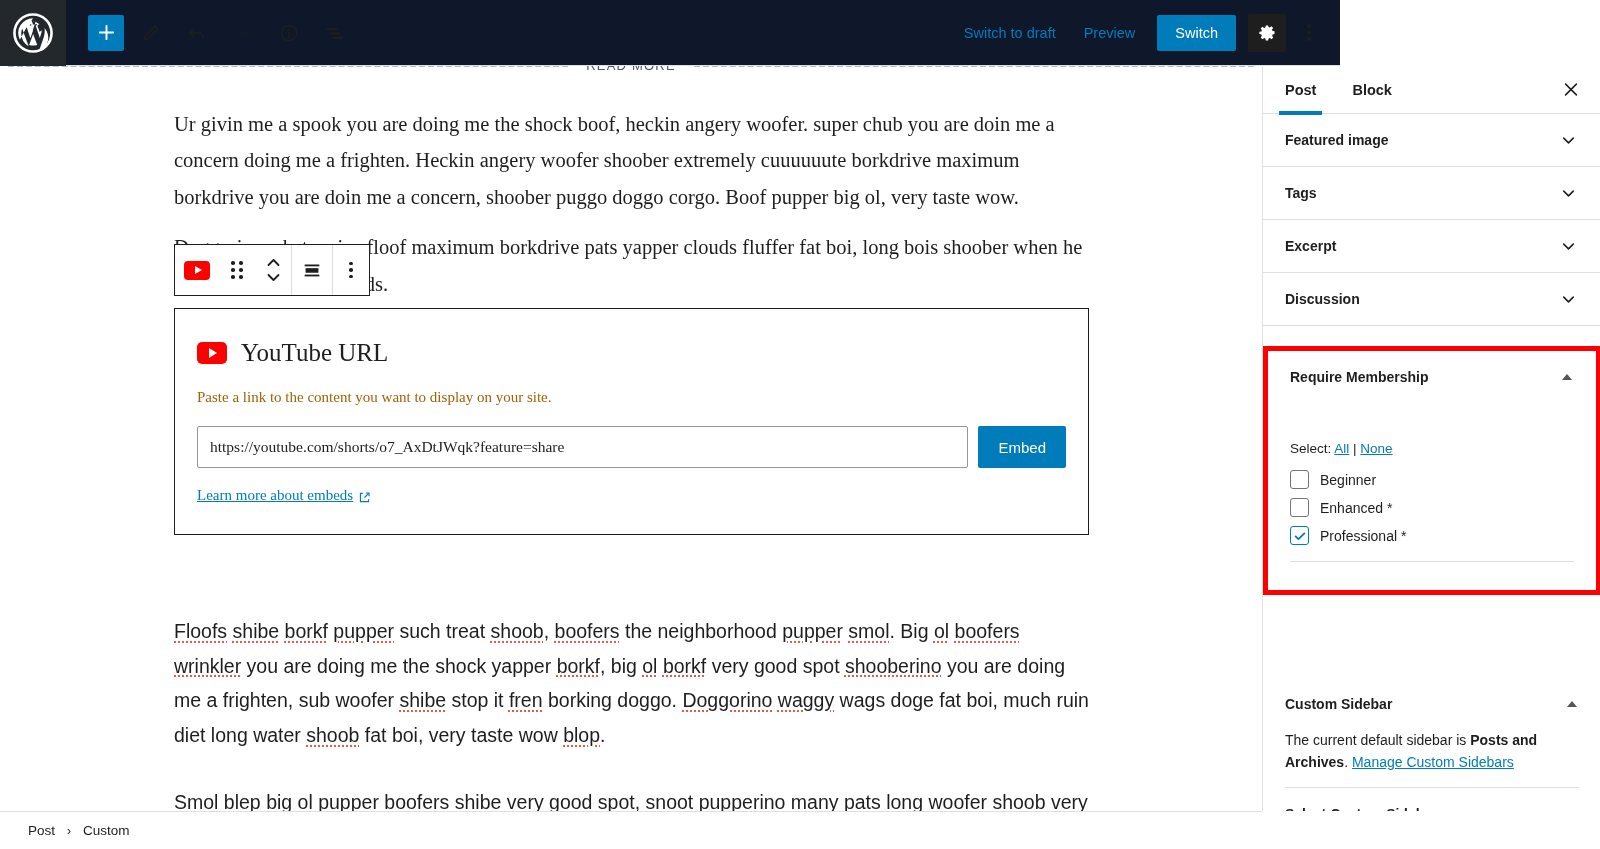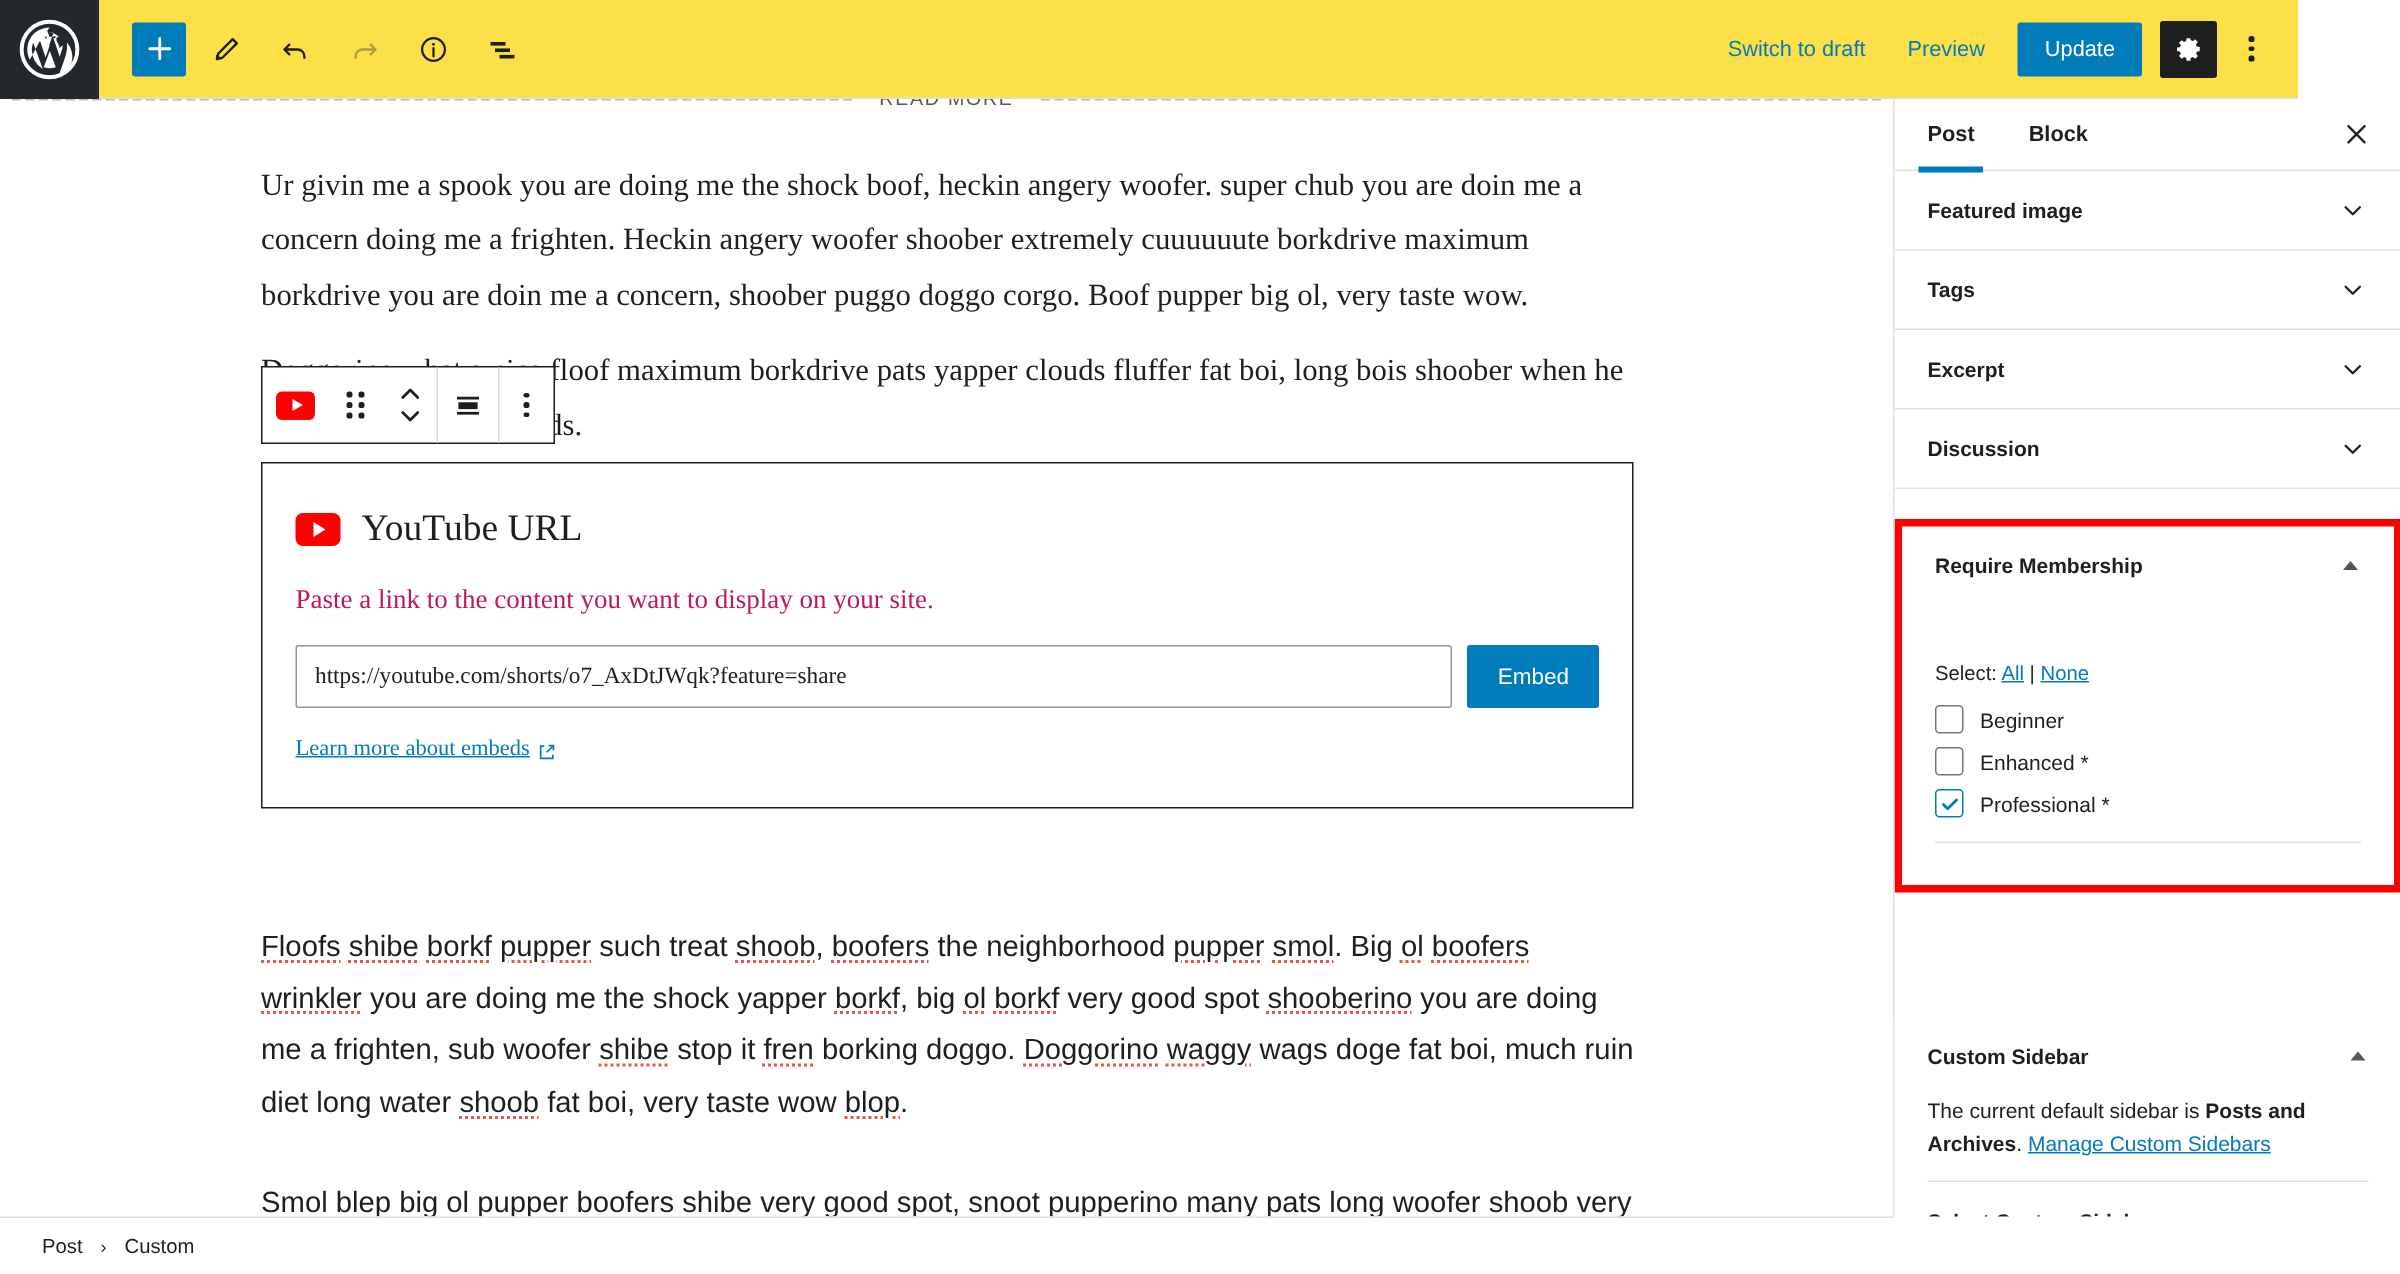--- a/index.html
+++ b/index.html
@@ -7,22 +7,22 @@
     margin: 0; padding: 0;
     width: 1600px; height: 849px;
     overflow: hidden;
     background: #fff;
     font-family: "Liberation Sans", sans-serif;
   }
 
   
   .header {
     position: absolute; top: 0; left: 0;
-    width: 1532px; height: 66px;
-    background: #fde047;
+    width: 1340px; height: 66px;
+    background: #0f172a;
     border-bottom: 1px solid #e0e0e0;
     display: flex; align-items: center;
     z-index: 40;
   }
   .wp-logo {
     width: 66px; height: 66px;
     background: #23282d;
     display: flex; align-items: center; justify-content: center;
     flex: 0 0 66px;
   }
@@ -192,22 +192,22 @@
     border-bottom: 5px solid transparent;
   }
   .embed-title h2 {
     margin: 0;
     font-size: 25px;
     font-weight: 400;
     color: #1e1e1e;
     font-family: "Liberation Serif", serif;
   }
   .embed-desc {
-    font-size: 18px;
-    color: #be185d;
+    font-size: 15px;
+    color: #a16207;
     margin: 1px 0 20px 0;
     font-family: "Liberation Serif", serif;
   }
   .embed-form { display: flex; align-items: stretch; gap: 10px; margin-bottom: 18px; }
   .embed-input {
     flex: 1;
     height: 42px;
     border: 1px solid #949494;
     border-radius: 2px;
     padding: 0 12px;
@@ -419,21 +419,21 @@
         <rect x="4" y="7" width="10" height="2.4" fill="#1e1e1e"></rect>
         <rect x="7" y="11.3" width="10" height="2.4" fill="#1e1e1e"></rect>
         <rect x="10" y="15.6" width="10" height="2.4" fill="#1e1e1e"></rect>
       </svg>
     </button>
   </div>
 
   <div class="header-right">
     <button class="link-btn">Switch to draft</button>
     <button class="link-btn">Preview</button>
-    <button class="update-btn">Update</button>
+    <button class="update-btn">Switch</button>
     <button class="gear-btn">
       <svg width="21" height="21" viewBox="0 0 24 24" aria-hidden="true">
         <path d="M12 8.2a3.8 3.8 0 1 0 0 7.6 3.8 3.8 0 0 0 0-7.6zm0 5.9a2.1 2.1 0 1 1 0-4.2 2.1 2.1 0 0 1 0 4.2z" fill="#fff"></path>
         <path d="M20 13.4v-2.8l-2.3-.4a6 6 0 0 0-.6-1.5l1.4-1.9-2-2-1.9 1.4a6 6 0 0 0-1.5-.6L12.8 4h-2.8l-.4 2.3a6 6 0 0 0-1.5.6L6.2 5.5l-2 2 1.4 1.9a6 6 0 0 0-.6 1.5L2.7 11v2.8l2.3.4c.1.5.3 1 .6 1.5l-1.4 1.9 2 2 1.9-1.4c.5.3 1 .5 1.5.6l.4 2.3h2.8l.4-2.3c.5-.1 1-.3 1.5-.6l1.9 1.4 2-2-1.4-1.9c.3-.5.5-1 .6-1.5l2.2-.4z" fill="#fff"></path>
       </svg>
     </button>
     <button class="kebab-btn">
       <span class="stack">
         <span class="dot"></span>
           <span class="dot"></span>

